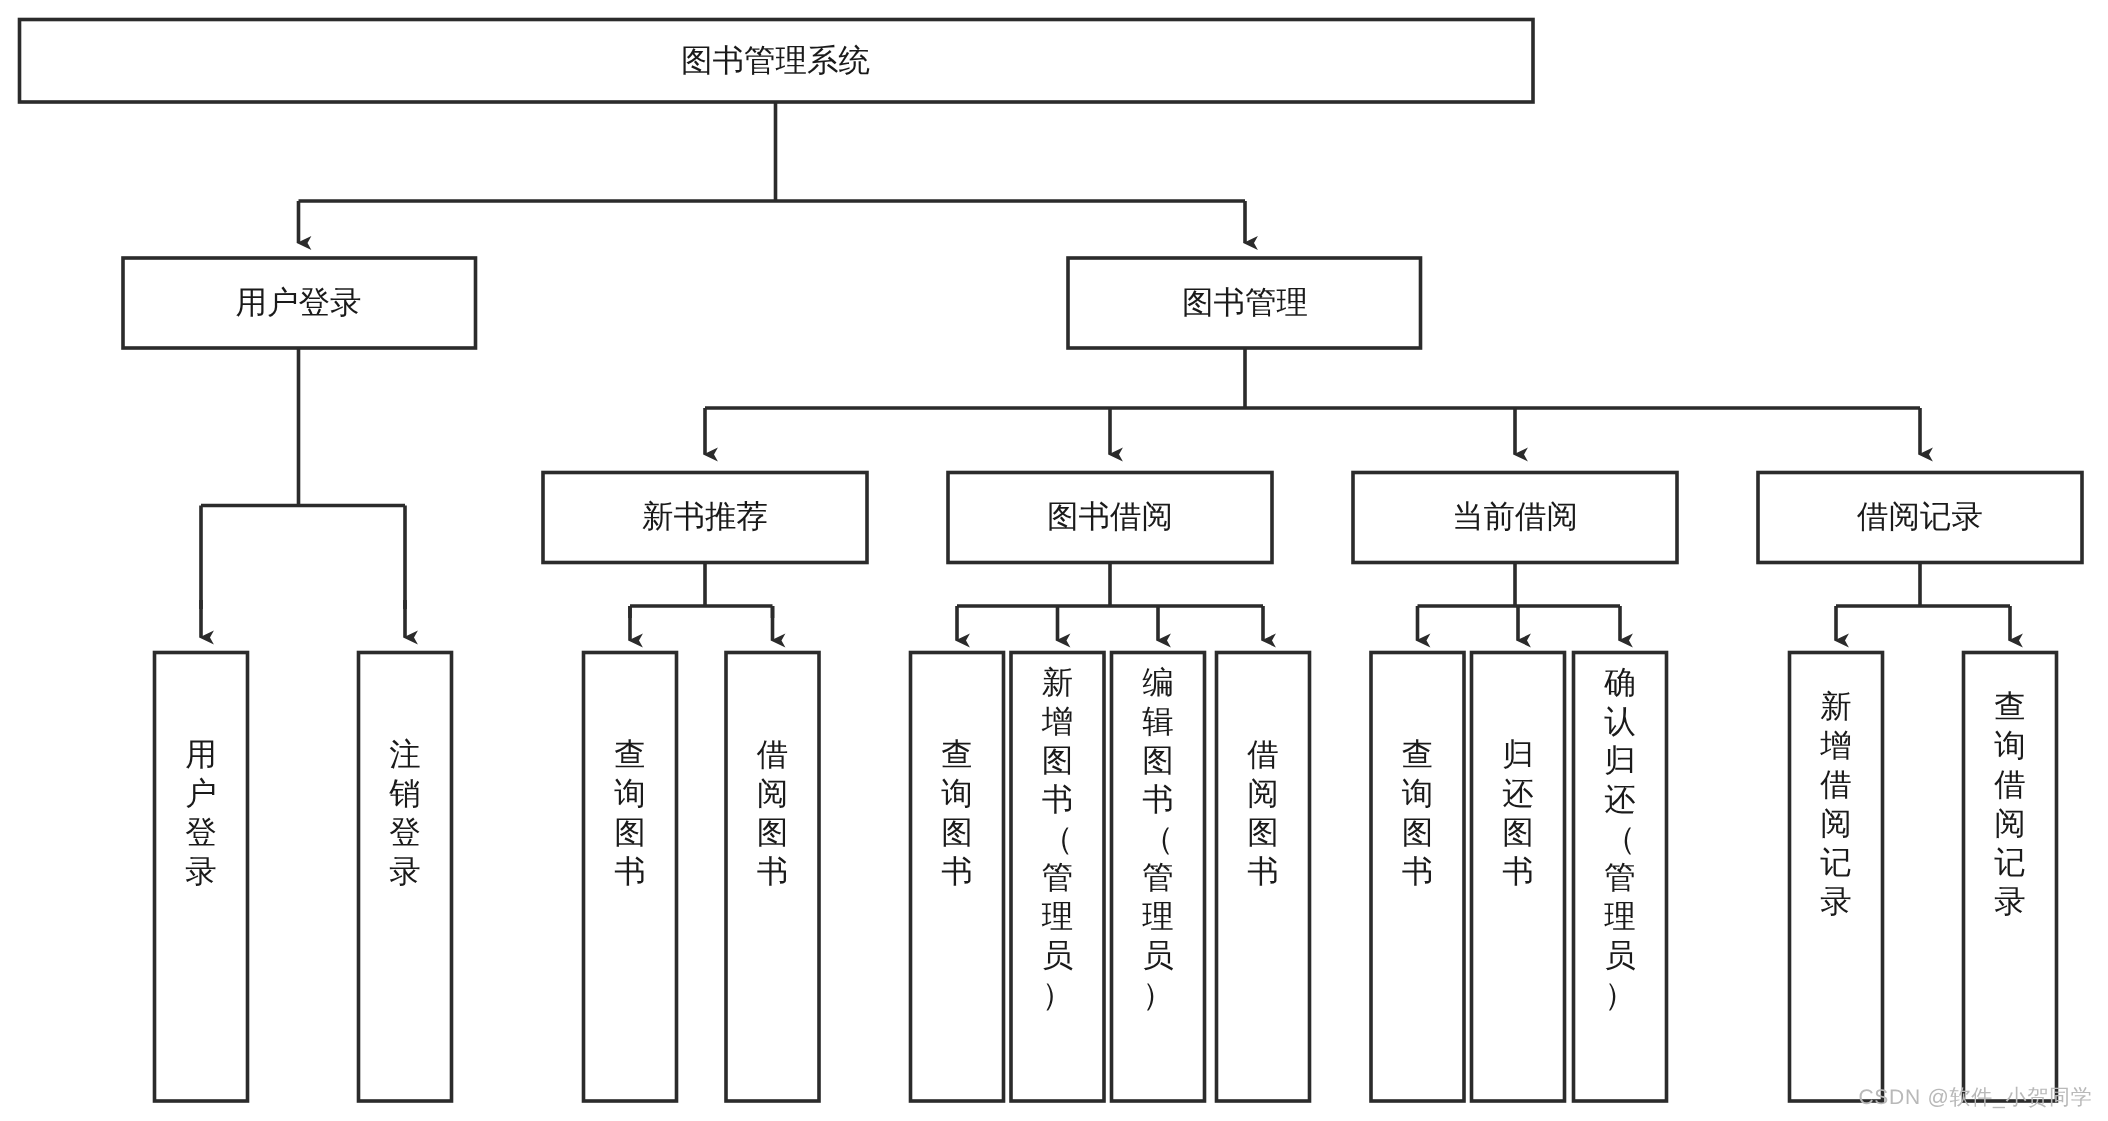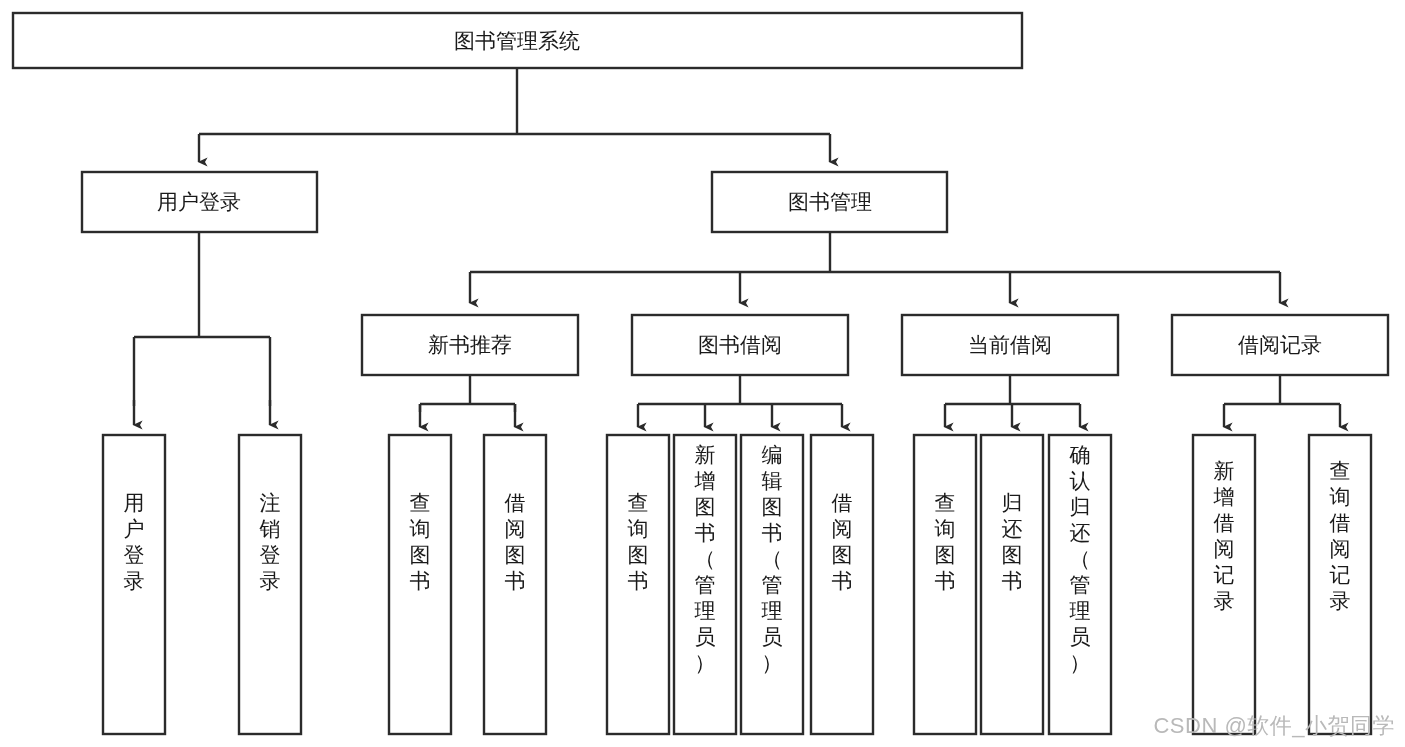--- a/index.html
+++ b/index.html
@@ -44,21 +44,21 @@
   }
   .arrow-head {
     fill: #2b2b2b;
     stroke: none;
   }
   .watermark {
     position: absolute;
     right: 10px;
     bottom: 6px;
     font-family: "Liberation Sans", "DejaVu Sans", sans-serif;
-    font-size: 22px;
+    font-size: 14px;
     color: #b9b9b9;
     white-space: nowrap;
     letter-spacing: 0.5px;
   }
 </style>
 </head>
 <body>
 
 <svg id="diagram" viewBox="0 0 1405 747">
 

